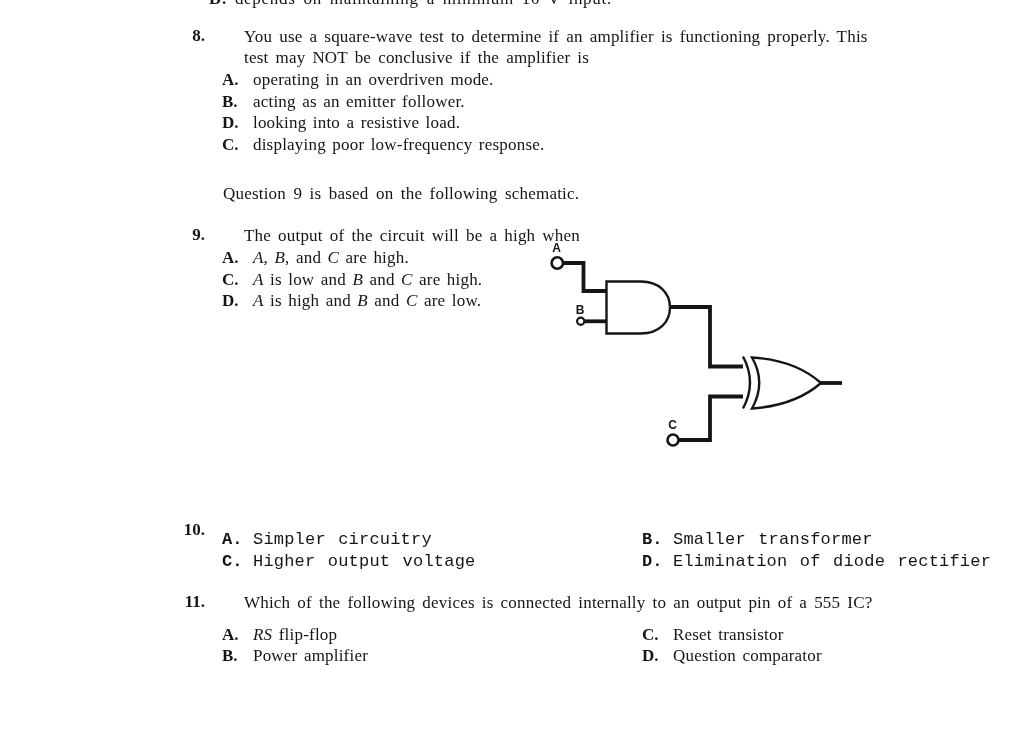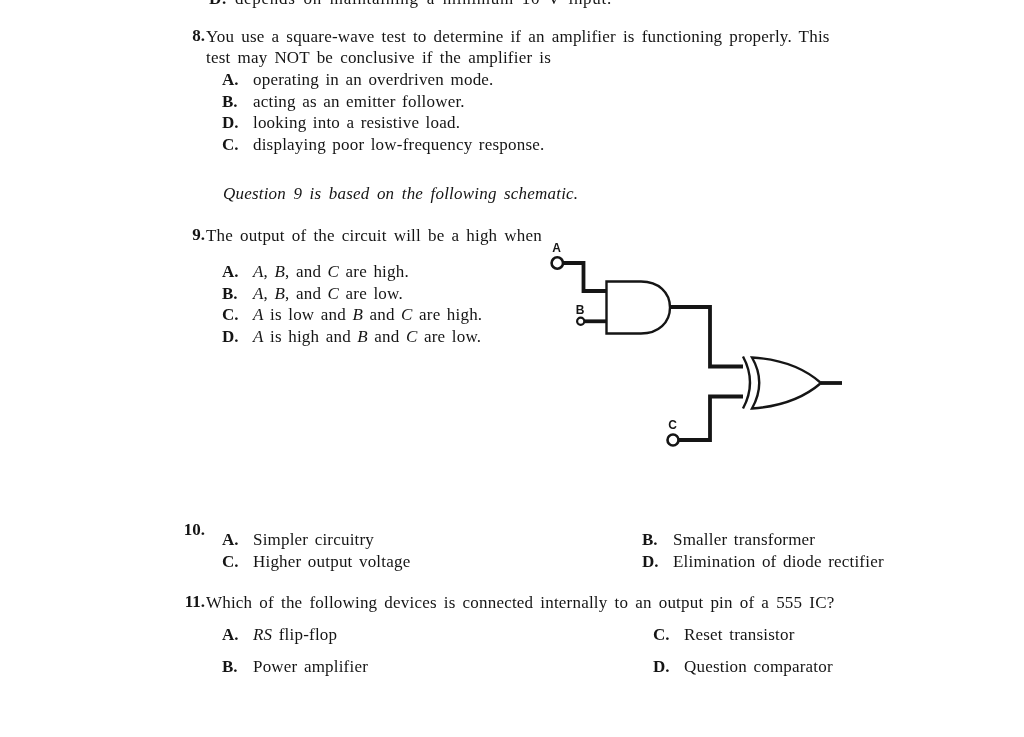--- a/index.html
+++ b/index.html
@@ -9,33 +9,33 @@
     color:#151515;font-size:17px;overflow:hidden;
   }
   
   .fragment{position:absolute;left:209px;top:0;height:8px;overflow:hidden;}
   .fragment>span{display:block;margin-top:-11px;white-space:nowrap;
     letter-spacing:0.7px;word-spacing:3px;}
   .fragment .flet{font-weight:bold;}
 
   .qblock{position:absolute;left:183px;}
   .qnum{position:absolute;left:0;top:0;width:22px;text-align:right;font-weight:bold;}
-  .qtext{margin-left:23px;line-height:21.8px;word-spacing:2.6px;letter-spacing:0.2px;white-space:nowrap;}
+  .qtext{margin-left:61px;line-height:21.8px;word-spacing:2.6px;letter-spacing:0.2px;white-space:nowrap;}
   .opts{margin-left:39px;line-height:21.5px;}
   .opt{white-space:nowrap;}
   .olet{display:inline-block;width:31px;font-weight:bold;}
   .otxt{word-spacing:2px;letter-spacing:0.2px;}
   .opts.twocol{display:grid;grid-auto-flow:column;
     grid-template-rows:repeat(2,21.7px);grid-template-columns:420px auto;}
   #q8{top:25.5px;} #q8 .opts{}
-  #q9{top:224.5px;} #q9 .opts{margin-top:15px;}
-  #q10{top:520px;} #q10 .opts{margin-top:9px;}
-  #q11{top:592px;} #q11 .opts{margin-top:10px;gap:11px;}
+  #q9{top:224.5px;} #q9 .opts{margin-top:1px;}
+  #q10{top:520px;} #q10 .opts{margin-top:9px;font-family:Liberation Mono, monospace;}
+  #q11{top:592px;} #q11 .opts{margin-top:10px;}
 
-  .note{position:absolute;left:223px;top:184px;font-style:italic;
+  .note{position:absolute;left:223px;top:184px;
     word-spacing:3px;letter-spacing:0.2px;white-space:nowrap;}
 
   svg.schem{position:absolute;left:0;top:0;pointer-events:none;}
   .schem text{font-family:"Liberation Sans","DejaVu Sans",sans-serif;
     font-size:12px;font-weight:bold;fill:#151515;}
 </style>
 </head>
 <body>
 
 <div class="page">
@@ -60,21 +60,20 @@
 
   <div class="note">Question 9 is based on the following schematic.</div>
 
   <div class="qblock" id="q9">
     <span class="qnum">9.</span>
     <div class="qtext">
         <div>The output of the circuit will be a high when</div>
       </div>
     <div class="opts">
         <div class="opt"><span class="olet">A.</span><span class="otxt"><i>A</i><span>, </span><i>B</i><span>, and </span><i>C</i><span> are high.</span></span></div>
-        <div class="opt"><span class="olet">B.</span><span class="otxt"><i>A</i><span>, </span><i>B</i><span>, and </span><i>C</i><span> are low.</span></span></div>
         <div class="opt"><span class="olet">C.</span><span class="otxt"><i>A</i><span> is low and </span><i>B</i><span> and </span><i>C</i><span> are high.</span></span></div>
         <div class="opt"><span class="olet">D.</span><span class="otxt"><i>A</i><span> is high and </span><i>B</i><span> and </span><i>C</i><span> are low.</span></span></div>
       </div>
   </div>
 
   <svg class="schem" width="1024" height="737" viewBox="0 0 1024 737">
     <g stroke="#151515" fill="none">
 
       <path d="M 563 263 H 583.5 V 291 H 606" stroke-width="3.8"></path>
       <path d="M 584.5 321.3 H 606" stroke-width="3.8"></path>

